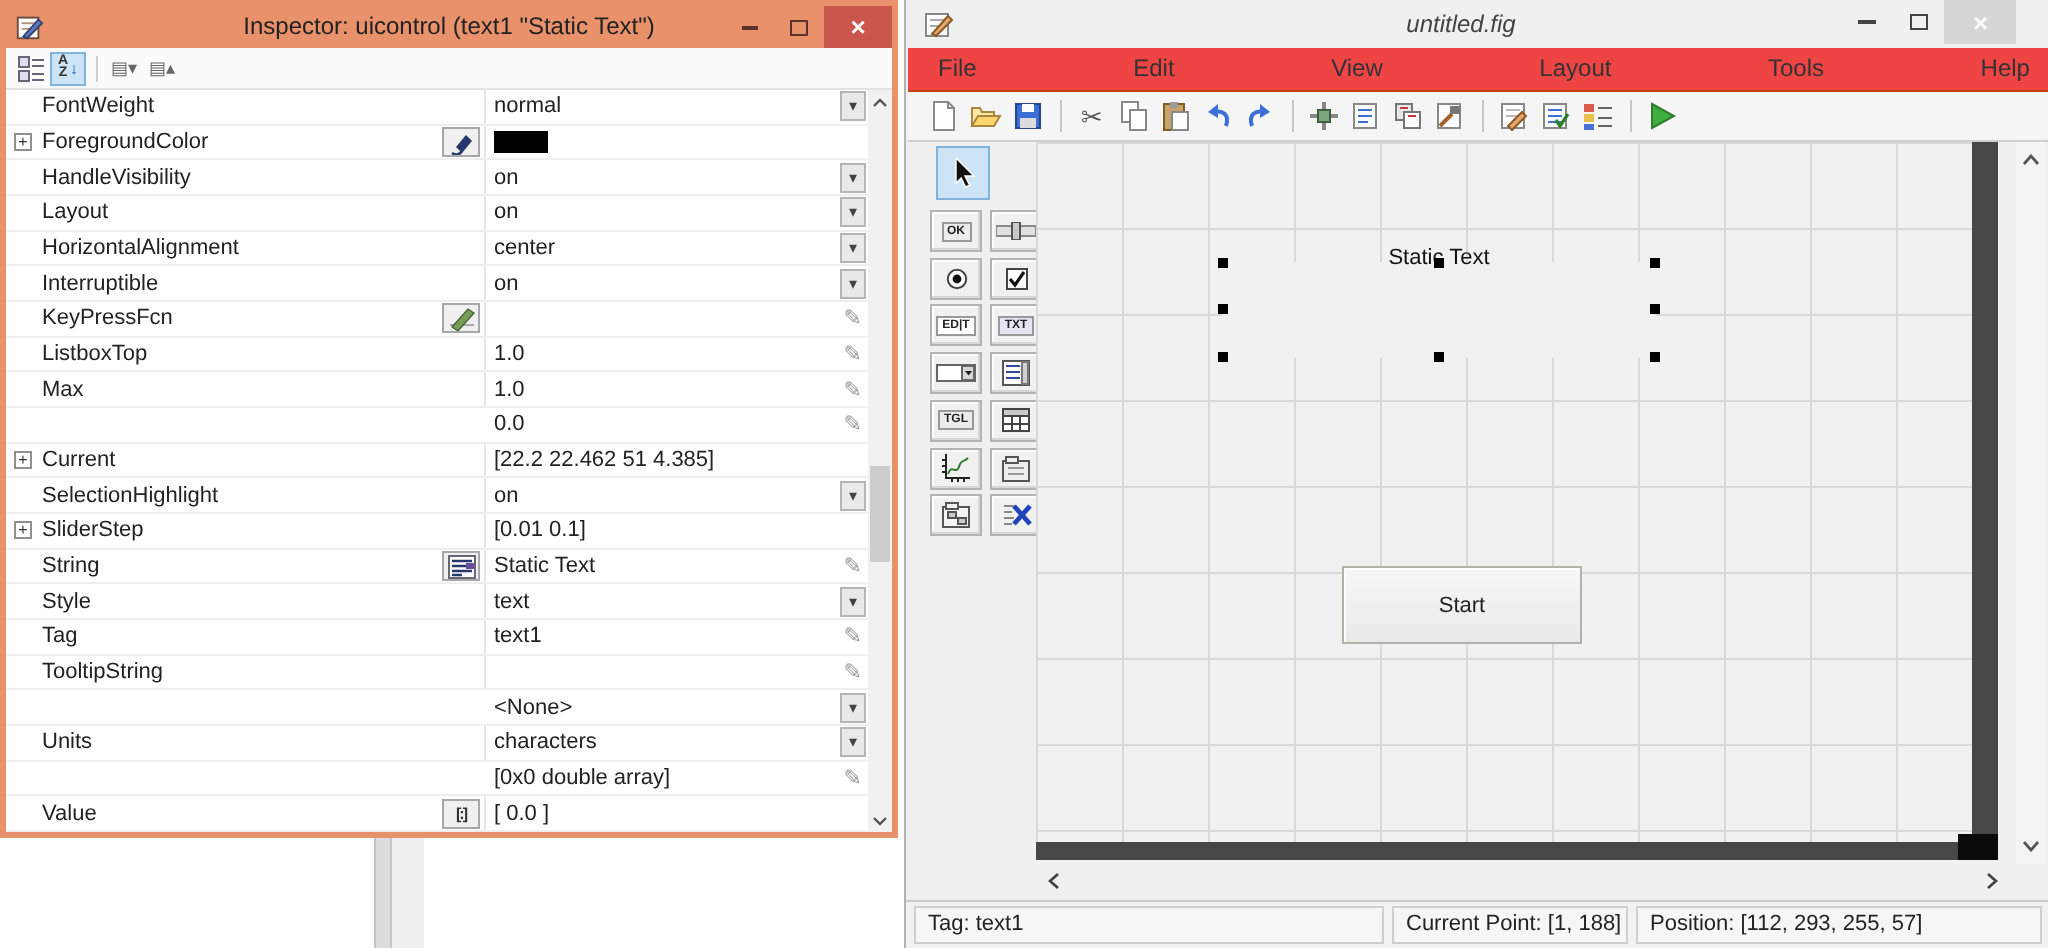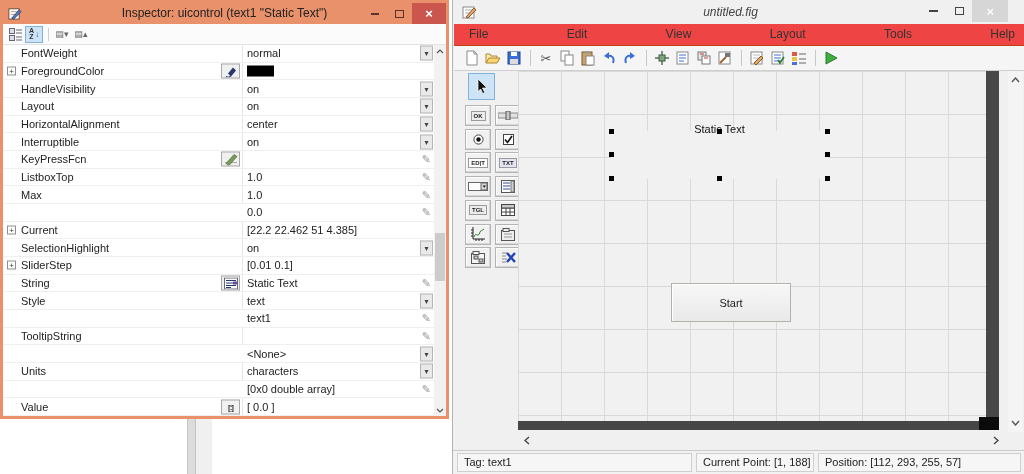--- a/index.html
+++ b/index.html
@@ -545,20 +545,23 @@
         <span class="pencil">✎</span>
       </div>
       <div class="prow">
         <div class="ncell">
           <span class="pname">Style</span>
         </div>
         <span class="pvalue">text</span>
         <span class="ddbtn">▾</span>
       </div>
       <div class="prow">
+        <div class="ncell">
+          <span class="pname">Tag</span>
+        </div>
         <span class="pvalue">text1</span>
         <span class="pencil">✎</span>
       </div>
       <div class="prow">
         <div class="ncell">
           <span class="pname">TooltipString</span>
         </div>
         <span class="pvalue"></span>
         <span class="pencil">✎</span>
       </div>

